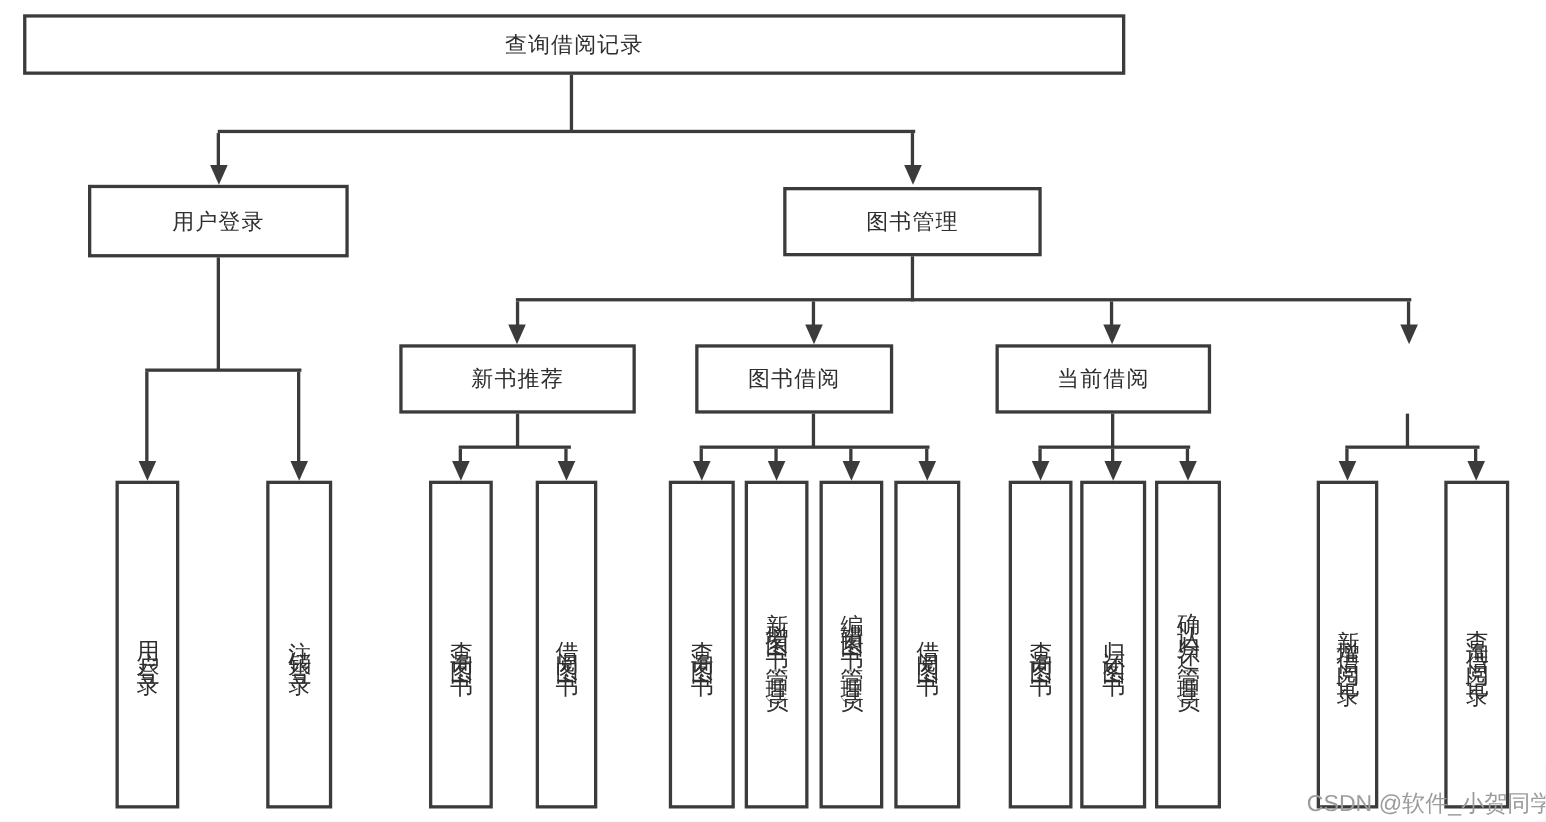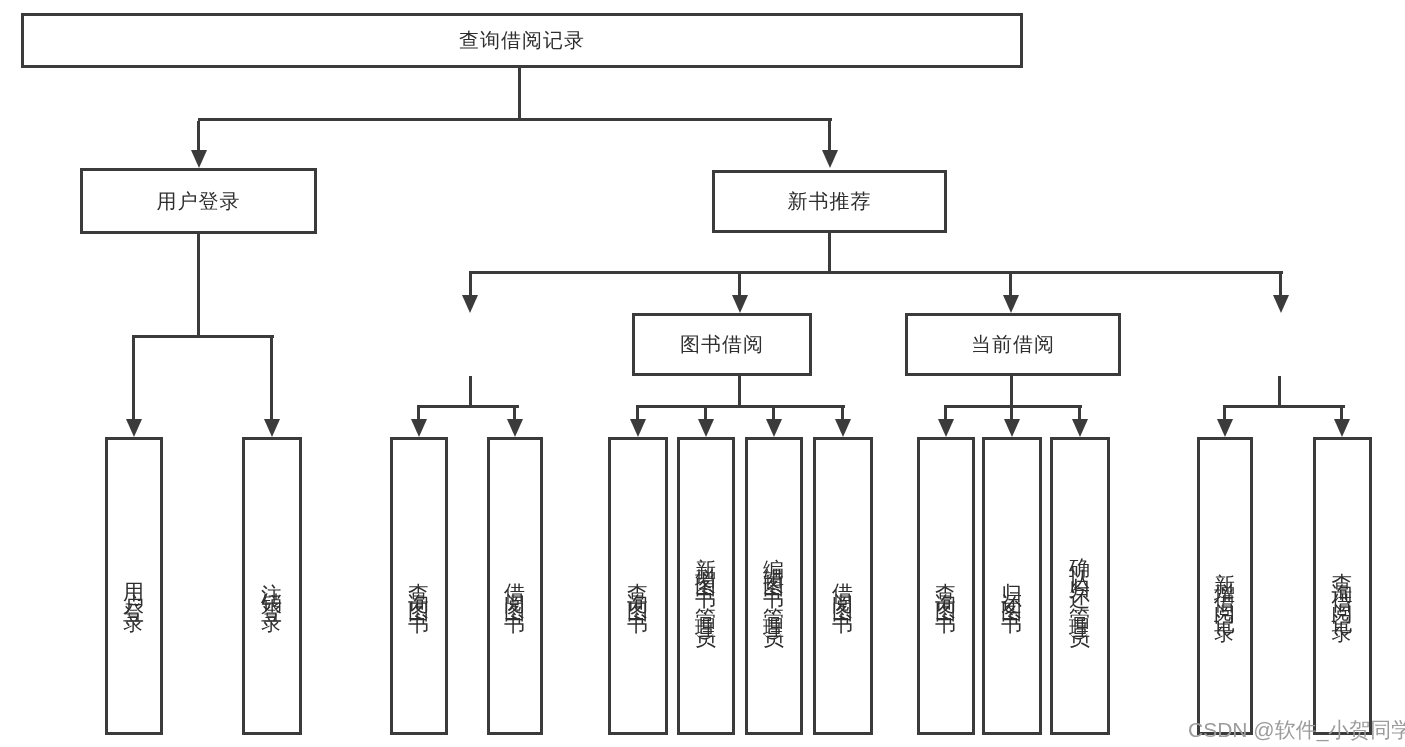--- a/index.html
+++ b/index.html
@@ -39,27 +39,30 @@
 <div id="stage">
 
   <div class="box hbox" style="left:21px;top:13px;width:1002px;height:55px">
     <span class="lbl">查询借阅记录</span>
   </div>
 
   <div class="box hbox" style="left:80px;top:168px;width:237px;height:66px">
     <span class="lbl">用户登录</span>
   </div>
   <div class="box hbox" style="left:712px;top:170px;width:235px;height:63px">
+    <span class="lbl">图书管理</span>
+  </div>
+
+  <div class="box hbox" style="left:363px;top:313px;width:215px;height:63px">
     <span class="lbl">新书推荐</span>
   </div>
-
   <div class="box hbox" style="left:632px;top:313px;width:180px;height:63px">
     <span class="lbl">图书借阅</span>
   </div>
-  <div class="box hbox" style="left:905px;top:313px;width:216px;height:63px">
+  <div class="box hbox" style="left:905px;top:313px;width:196px;height:63px">
     <span class="lbl">当前借阅</span>
   </div>
 
   <div class="box vbox" style="left:105px;top:437px;width:58px;height:298px">
     <span class="vtxt">用户登录</span>
   </div>
   <div class="box vbox" style="left:242px;top:437px;width:60px;height:298px">
     <span class="vtxt">注销登录</span>
   </div>
   <div class="box vbox" style="left:390px;top:437px;width:58px;height:298px">

